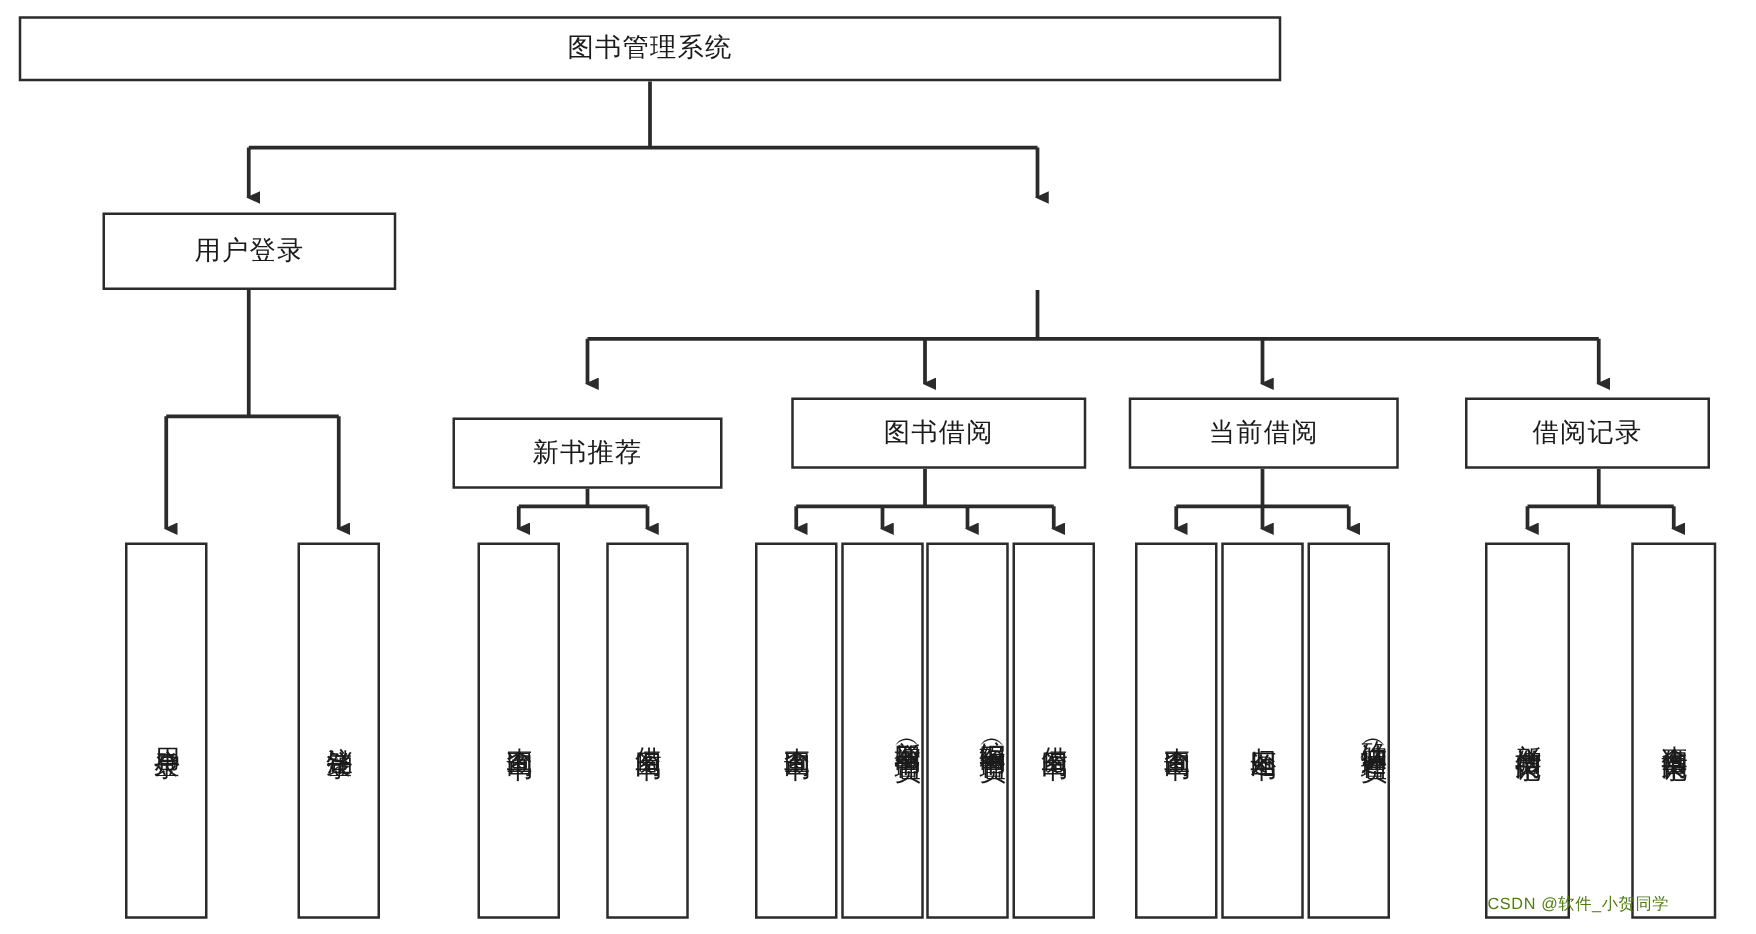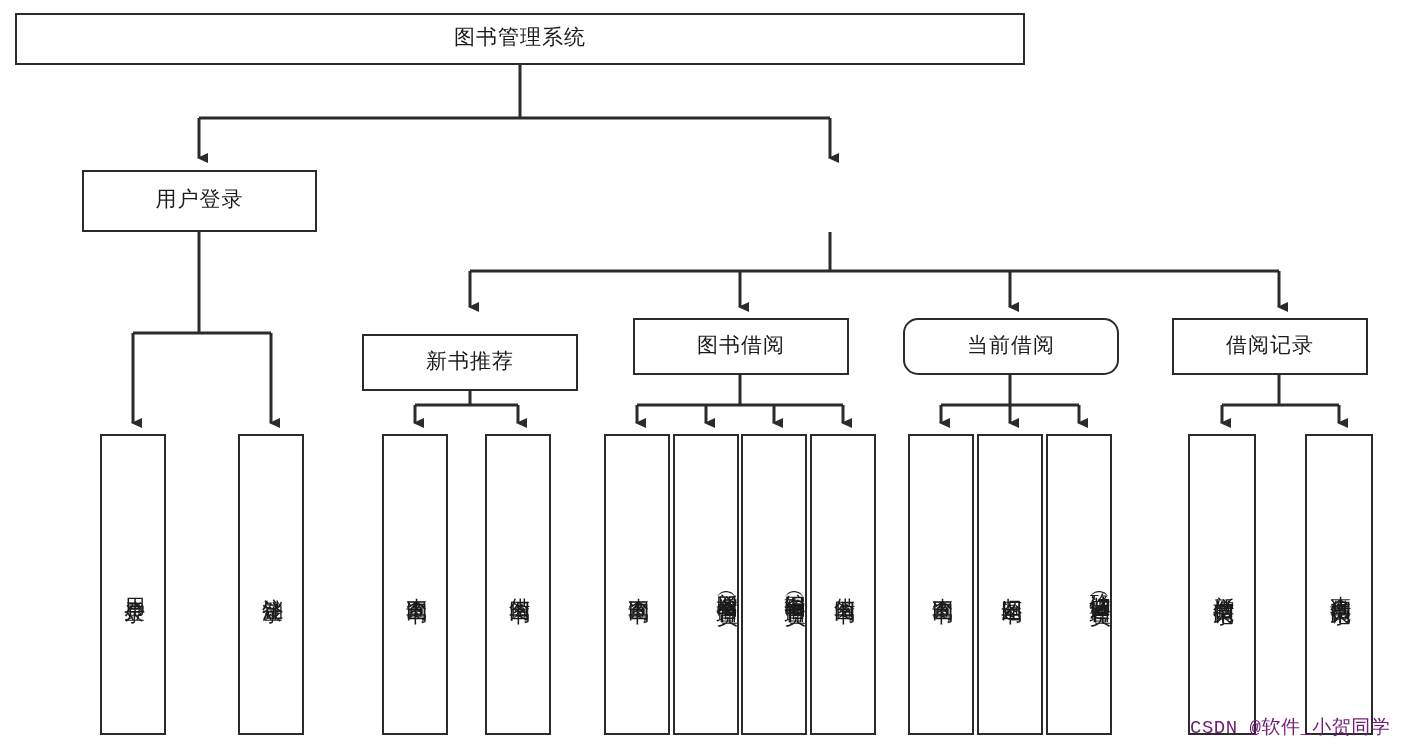--- a/index.html
+++ b/index.html
@@ -1,21 +1,21 @@
 <!DOCTYPE html>
 <html><head>
 <meta charset="utf-8">
 <style>
   html,body{margin:0;padding:0;background:#ffffff;}
   body{
     width:1405px;height:747px;
     font-family:"Liberation Sans","DejaVu Sans",sans-serif;
     overflow:hidden;
   }
-  #diagram-root{position:relative;width:1405px;height:747px;background:#fff;font-family:Liberation Mono, monospace;}
+  #diagram-root{position:relative;width:1405px;height:747px;background:#fff;}
   svg.edges{position:absolute;left:0;top:0;width:1405px;height:747px;}
   .node{
     position:absolute;
     box-sizing:border-box;
     background:#ffffff;
     border:2px solid #2b2b2b;
     display:flex;
     align-items:center;
     justify-content:center;
     color:#1b1b1b;
@@ -26,22 +26,22 @@
     writing-mode:vertical-rl;
     text-orientation:upright;
     font-size:21px;
     letter-spacing:2px;
     padding-top:6px;
     padding-bottom:6px;
   }
   .node-v.top-align{align-items:flex-start;}
   .watermark{
     position:absolute;
-    font-size:19px;
-    color:#701a75;
+    font-size:13px;
+    color:#4d7c0f;
     letter-spacing:0.5px;
     white-space:nowrap;
     user-select:none;
   }
 </style>
 </head>
 <body>
 
 <div id="diagram-root">
 
@@ -93,22 +93,22 @@
       <path d="M1222,405 L1222,423" marker-end="url(#arrowhead)"></path>
       <path d="M1339,405 L1339,423" marker-end="url(#arrowhead)"></path>
     </g>
   </svg>
 
   <div class="node node-h" style="left:15px;top:13px;width:1010px;height:52px;">图书管理系统</div>
 
   <div class="node node-h" style="left:82px;top:170px;width:235px;height:62px;">用户登录</div>
 
   <div class="node node-h" style="left:362px;top:318px;width:216px;height:57px;margin-top:16px;">新书推荐</div>
-  <div class="node node-h" style="left:633px;top:318px;width:216px;height:57px;">图书借阅</div>
-  <div class="node node-h" style="left:903px;top:318px;width:216px;height:57px;border-radius:15px;">当前借阅</div>
+  <div class="node node-h" style="left:633px;top:318px;width:236px;height:57px;">图书借阅</div>
+  <div class="node node-h" style="left:903px;top:318px;width:216px;height:57px;">当前借阅</div>
   <div class="node node-h" style="left:1172px;top:318px;width:196px;height:57px;">借阅记录</div>
 
   <div class="node node-v" style="left:100px;top:434px;width:66px;height:301px;">用户登录</div>
   <div class="node node-v" style="left:238px;top:434px;width:66px;height:301px;">注销登录</div>
 
   <div class="node node-v" style="left:382px;top:434px;width:66px;height:301px;">查询图书</div>
   <div class="node node-v" style="left:485px;top:434px;width:66px;height:301px;">借阅图书</div>
 
   <div class="node node-v" style="left:604px;top:434px;width:66px;height:301px;">查询图书</div>
   <div class="node node-v top-align" style="left:673px;top:434px;width:66px;height:301px;">新增图书（管理员）</div>

